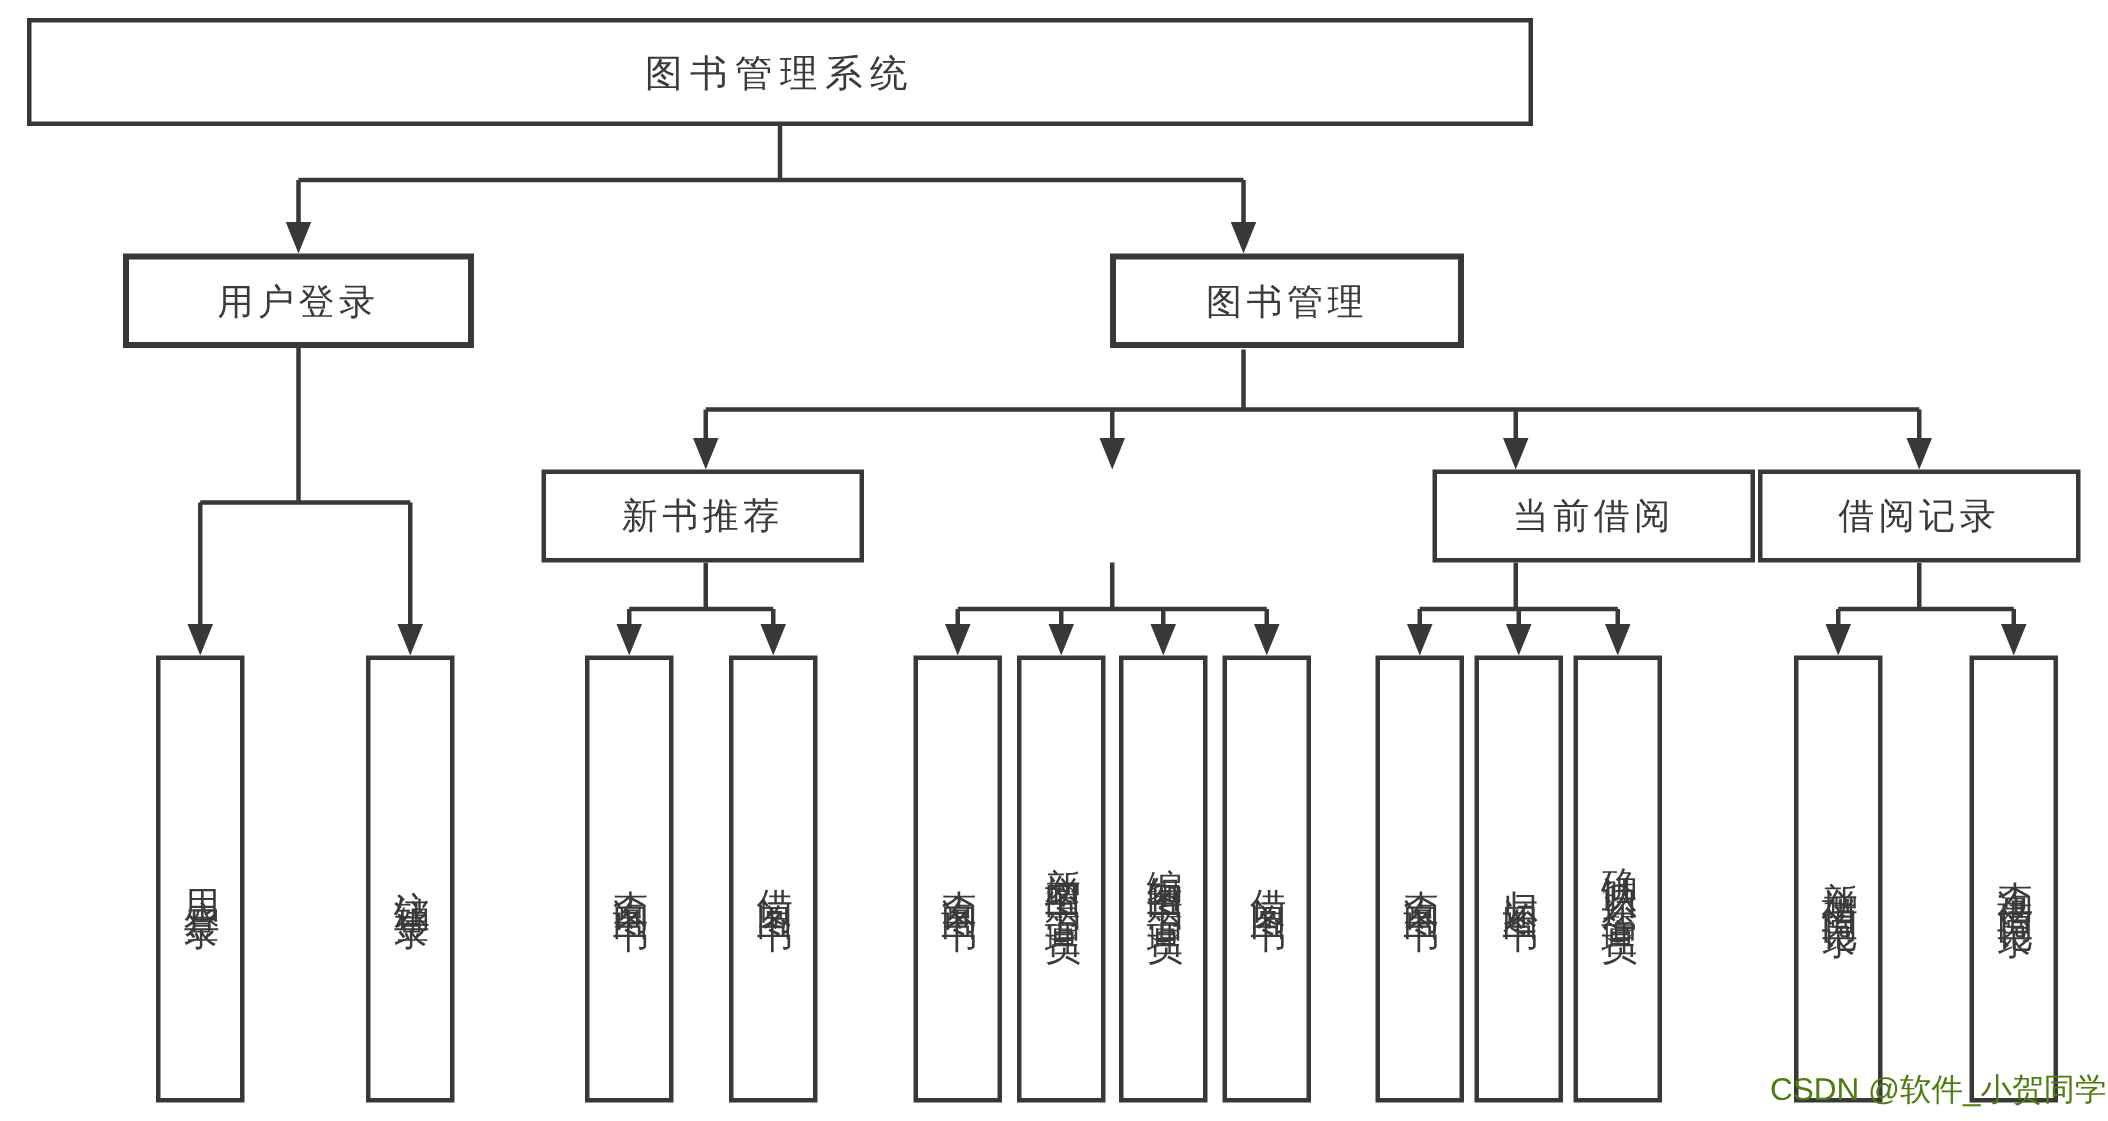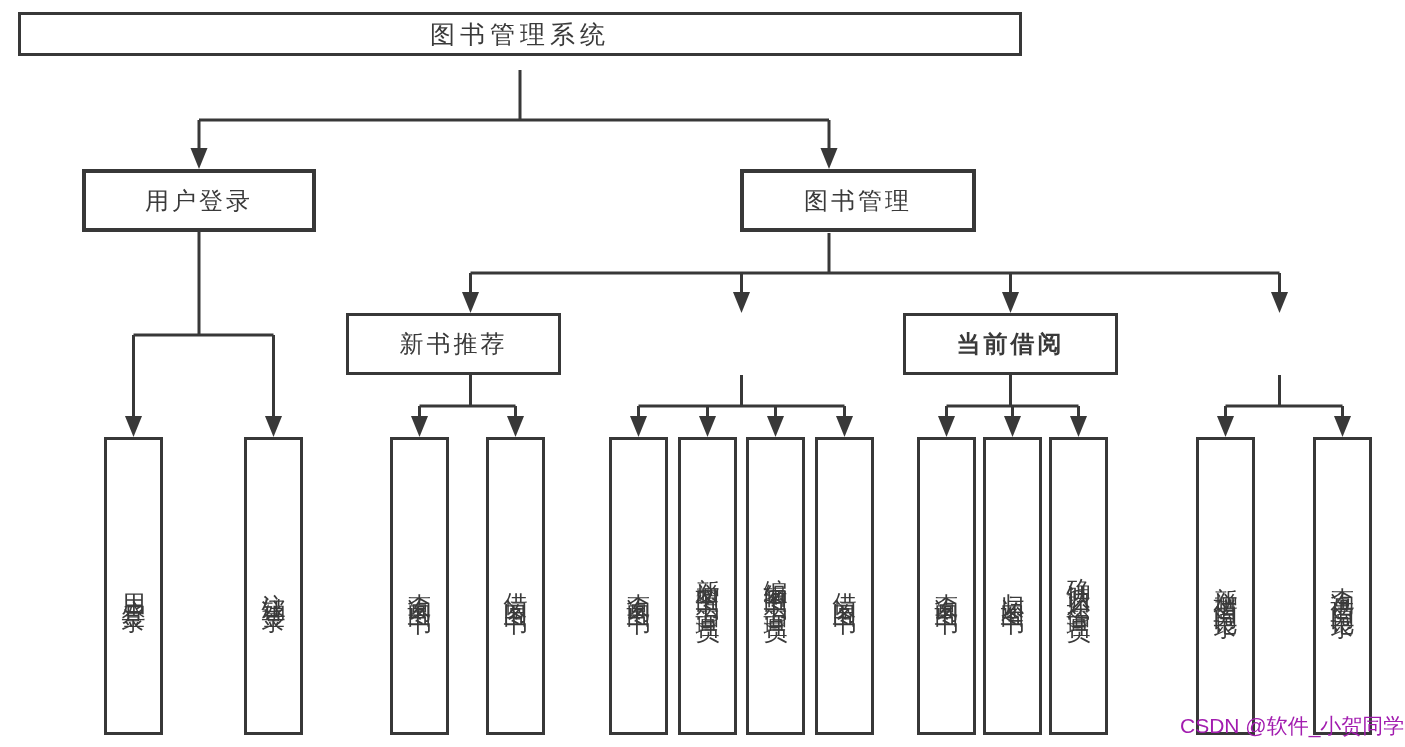--- a/index.html
+++ b/index.html
@@ -43,48 +43,48 @@
     font-size: 25px;
     letter-spacing: 5px;
   }
   .node.leaf .lbl {
     writing-mode: vertical-rl;
     letter-spacing: 6px;
     font-size: 24px;
     line-height: 1;
   }
   
-  .root-box   { left: 18px;   top: 12px;  width: 1004px; height: 44px; }
+  .root-box   { left: 18px;   top: 12px;  width: 1004px; height: 72px; }
   .n-userlogin{ left: 82px;   top: 169px; width: 234px;  height: 63px; }
   .n-bookmgmt { left: 740px;  top: 169px; width: 236px;  height: 63px; }
   .lvl3 { top: 313px; width: 215px; height: 62px; }
-  .n-newbooks { left: 346px; }
+  .n-newbooks { left: 361px; }
   .n-borrow   { left: 634px; }
-  .n-current  { left: 903px; font-weight: bold; }
+  .n-current  { left: 955px; }
   .n-records  { left: 1172px; }
   .leaf { top: 437px; width: 59px; height: 298px; }
   .lf-1  { left: 104px; }
   .lf-2  { left: 244px; }
   .lf-3  { left: 390px; }
   .lf-4  { left: 486px; }
   .lf-5  { left: 609px; }
   .lf-6  { left: 678px; }
   .lf-7  { left: 746px; }
   .lf-8  { left: 815px; }
   .lf-9  { left: 917px; }
   .lf-10 { left: 983px; }
   .lf-11 { left: 1049px; }
   .lf-12 { left: 1196px; }
   .lf-13 { left: 1313px; }
   #watermark {
     position: absolute;
     left: 1180px;
     top: 712px;
     font-size: 21px;
-    color: #a21caf;
+    color: #4d7c0f;
     z-index: 5;
     white-space: nowrap;
   }
   .cline { stroke: #383838; stroke-width: 3; fill: none; }
   .ahead { fill: #383838; stroke: none; }
 </style>
 </head>
 <body>
 
 <div id="canvas">
@@ -135,20 +135,23 @@
   <div class="node lvl2 n-bookmgmt">
     <span class="lbl">图书管理</span>
   </div>
 
   <div class="node lvl3 n-newbooks">
     <span class="lbl">新书推荐</span>
   </div>
   <div class="node lvl3 n-current">
     <span class="lbl">当前借阅</span>
   </div>
+  <div class="node lvl3 n-records">
+    <span class="lbl">借阅记录</span>
+  </div>
 
   <div class="node leaf lf-1">
     <span class="lbl">用户登录</span>
   </div>
   <div class="node leaf lf-2">
     <span class="lbl">注销登录</span>
   </div>
   <div class="node leaf lf-3">
     <span class="lbl">查询图书</span>
   </div>

